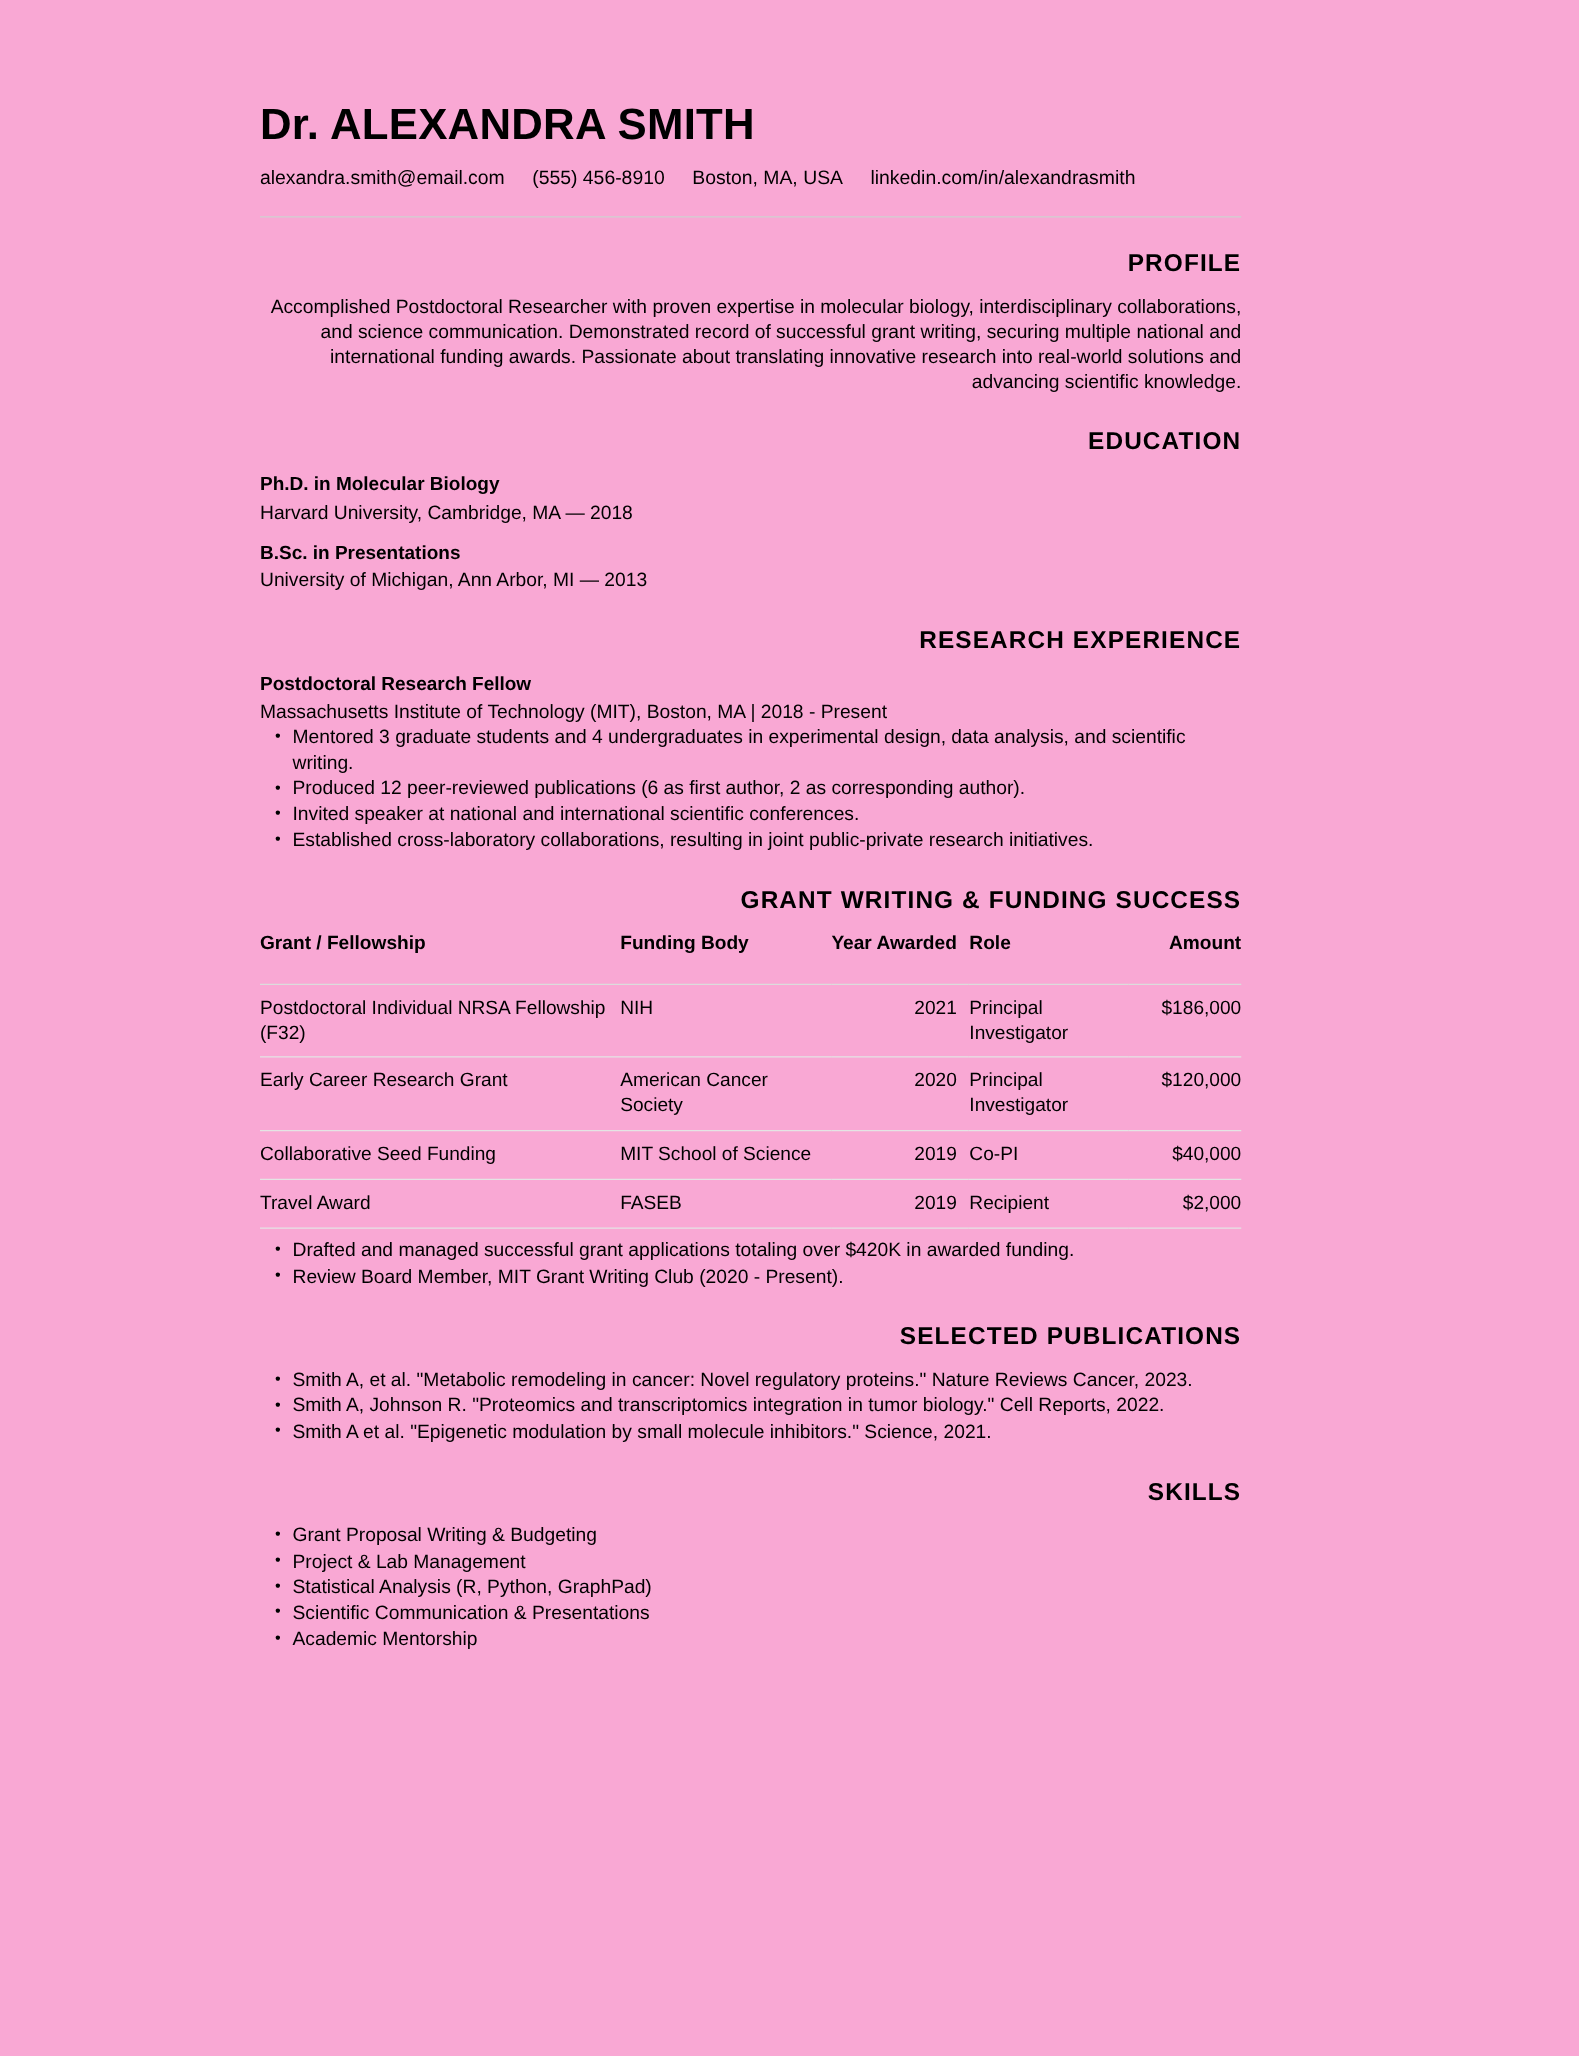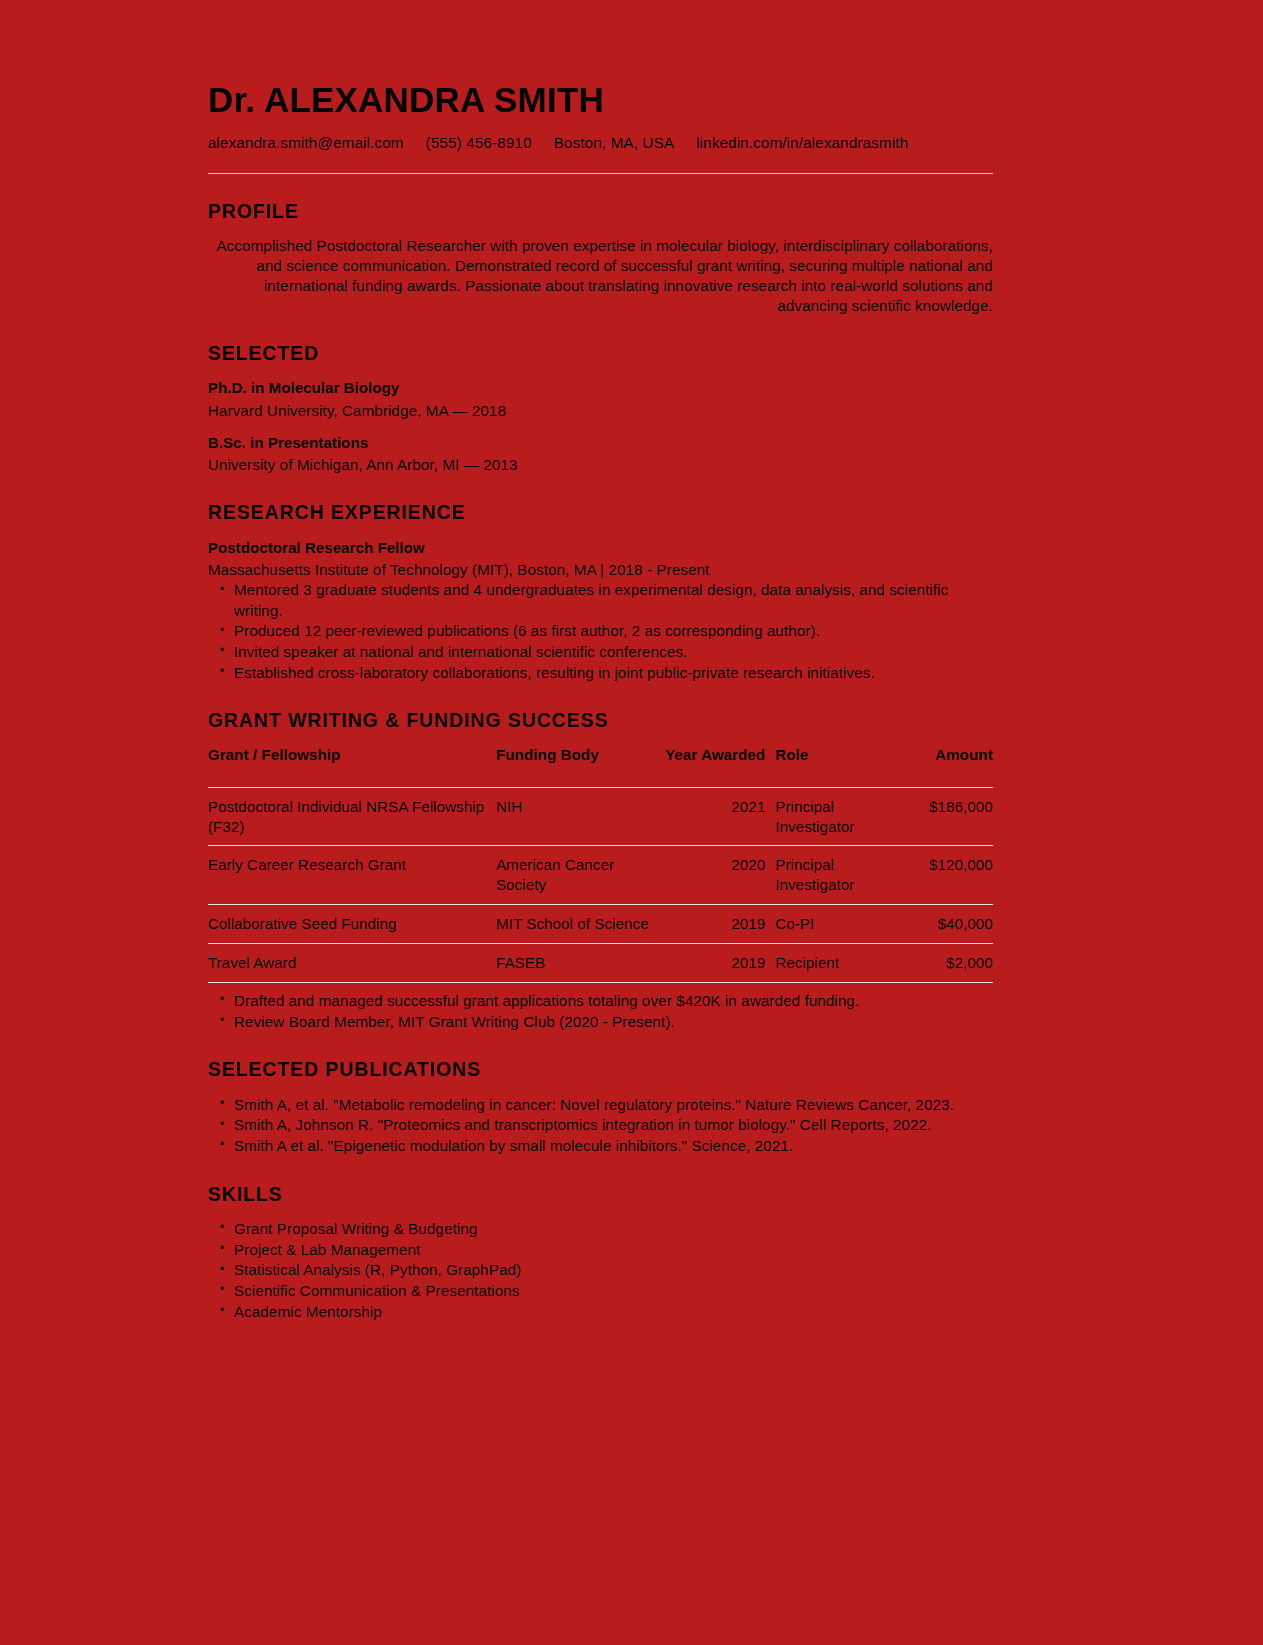--- a/index.html
+++ b/index.html
@@ -14,21 +14,21 @@
     font-family: "Liberation Sans Narrow", "Liberation Sans", sans-serif;
     color: #000000;
     position: relative;
     overflow: hidden;
   }
   .page {
     position: absolute;
     left: 0; top: 0;
     width: 1263px;
     height: 1645px;
-    background: #b91c1c;
+    background: #f9a8d4;
   }
   .content {
     position: absolute;
     left: 208px;
     top: 80px;
     width: 785px;
   }
   
   .name {
     font-size: 35px;
@@ -53,20 +53,21 @@
     width: 785px;
   }
   
   .section { margin-top: 26px; }
   .section-title {
     font-size: 19.5px;
     font-weight: bold;
     letter-spacing: 0.9px;
     margin: 0 0 14px 0;
     line-height: 1.15;
+    text-align: right;
   }
   .para {
     font-size: 15.4px;
     line-height: 1.30;
     margin: 0;
     text-align: right;
   }
   .entry { margin-bottom: 12px; }
   .entry:last-child { margin-bottom: 0; }
   .entry-title {
@@ -144,21 +145,21 @@
       </div>
       <hr class="header-rule">
     </div>
 
     <div class="section">
       <h2 class="section-title">PROFILE</h2>
       <p class="para">Accomplished Postdoctoral Researcher with proven expertise in molecular biology, interdisciplinary collaborations, and science communication. Demonstrated record of successful grant writing, securing multiple national and international funding awards. Passionate about translating innovative research into real-world solutions and advancing scientific knowledge.</p>
     </div>
 
     <div class="section">
-      <h2 class="section-title">SELECTED</h2>
+      <h2 class="section-title">EDUCATION</h2>
       <div class="entry">
         <div class="entry-title">Ph.D. in Molecular Biology</div>
         <div class="entry-sub">Harvard University, Cambridge, MA — 2018</div>
       </div>
       <div class="entry">
         <div class="entry-title">B.Sc. in Presentations</div>
         <div class="entry-sub">University of Michigan, Ann Arbor, MI — 2013</div>
       </div>
     </div>
 

